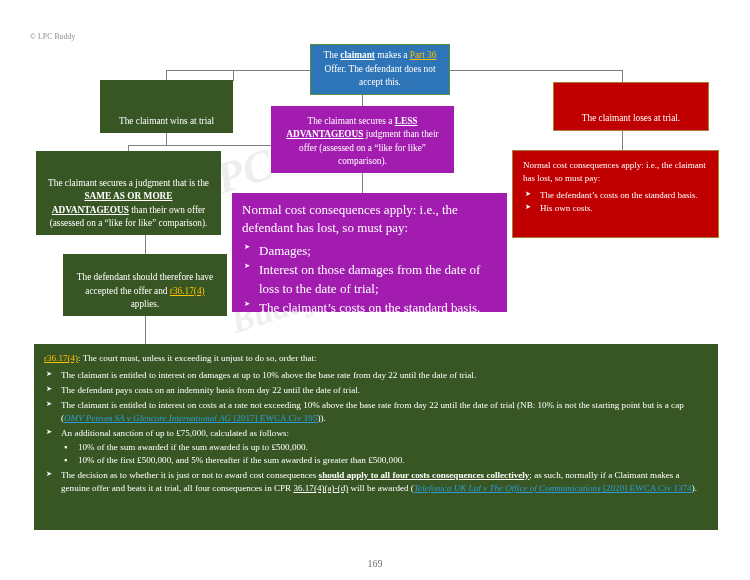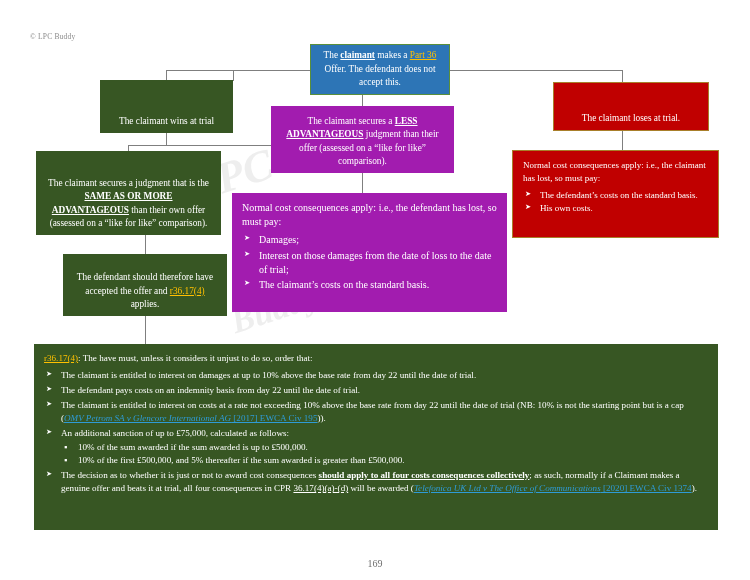--- a/index.html
+++ b/index.html
@@ -96,21 +96,21 @@
   .indent-l{margin-left:22px;}
 
   
   #box-offer{left:310px;top:44px;width:140px;height:51px;}
   #box-wins{left:100px;top:80px;width:133px;height:53px;}
   #box-less{left:271px;top:106px;width:183px;height:67px;}
   #box-loses{left:553px;top:82px;width:156px;height:49px;}
   #box-lost-costs{left:512px;top:150px;width:207px;height:88px;font-size:9px;}
   #box-same{left:36px;top:151px;width:185px;height:84px;}
   #box-def-accept{left:63px;top:254px;width:164px;height:62px;}
-  #box-normal{left:232px;top:193px;width:275px;height:119px;font-size:10px;}
+  #box-normal{left:232px;top:193px;width:275px;height:119px;font-size:13px;}
   #box-rule{left:34px;top:344px;width:684px;height:186px;font-size:9.1px;line-height:1.46;}
 
   #box-rule ul.arrow>li{margin-bottom:1.5px;}
 </style>
 </head>
 <body>
 
 <div class="page">
 
   <div class="wm wm1">LPC</div>
@@ -176,21 +176,21 @@
   <div class="box grey left-align" id="box-normal">
     <div>Normal cost consequences apply: i.e., the defendant has lost, so must pay:</div>
     <ul class="arrow">
       <li>Damages;</li>
       <li>Interest on those damages from the date of loss to the date of trial;</li>
       <li>The claimant’s costs on the standard basis.</li>
     </ul>
   </div>
 
   <div class="box green left-align" id="box-rule">
-    <div><a class="lnk" href="#">r36.17(4)</a><span>: The have must, unless it considers it unjust to do so, order that:</span></div>
+    <div><a class="lnk" href="#">r36.17(4)</a><span>: The court must, unless it exceeding it unjust to do so, order that:</span></div>
     <ul class="arrow">
       <li>The claimant is entitled to interest on damages at up to 10% above the base rate from day 22 until the date of trial.</li>
       <li>The defendant pays costs on an indemnity basis from day 22 until the date of trial.</li>
       <li><span>The claimant is entitled to interest on costs at a rate not exceeding 10% above the base rate from day 22 until the date of trial (NB: 10% is not the starting point but is a cap (</span><a class="lnk2" href="#"><span>OMV Petrom SA v Glencore International AG</span><span style="font-style:normal;"> [2017] EWCA Civ 195</span></a><span>)).</span></li>
       <li>
         <span>An additional sanction of up to £75,000, calculated as follows:</span>
         <ul class="sq indent-l">
           <li>10% of the sum awarded if the sum awarded is up to £500,000.</li>
           <li>10% of the first £500,000, and 5% thereafter if the sum awarded is greater than £500,000.</li>
         </ul>

